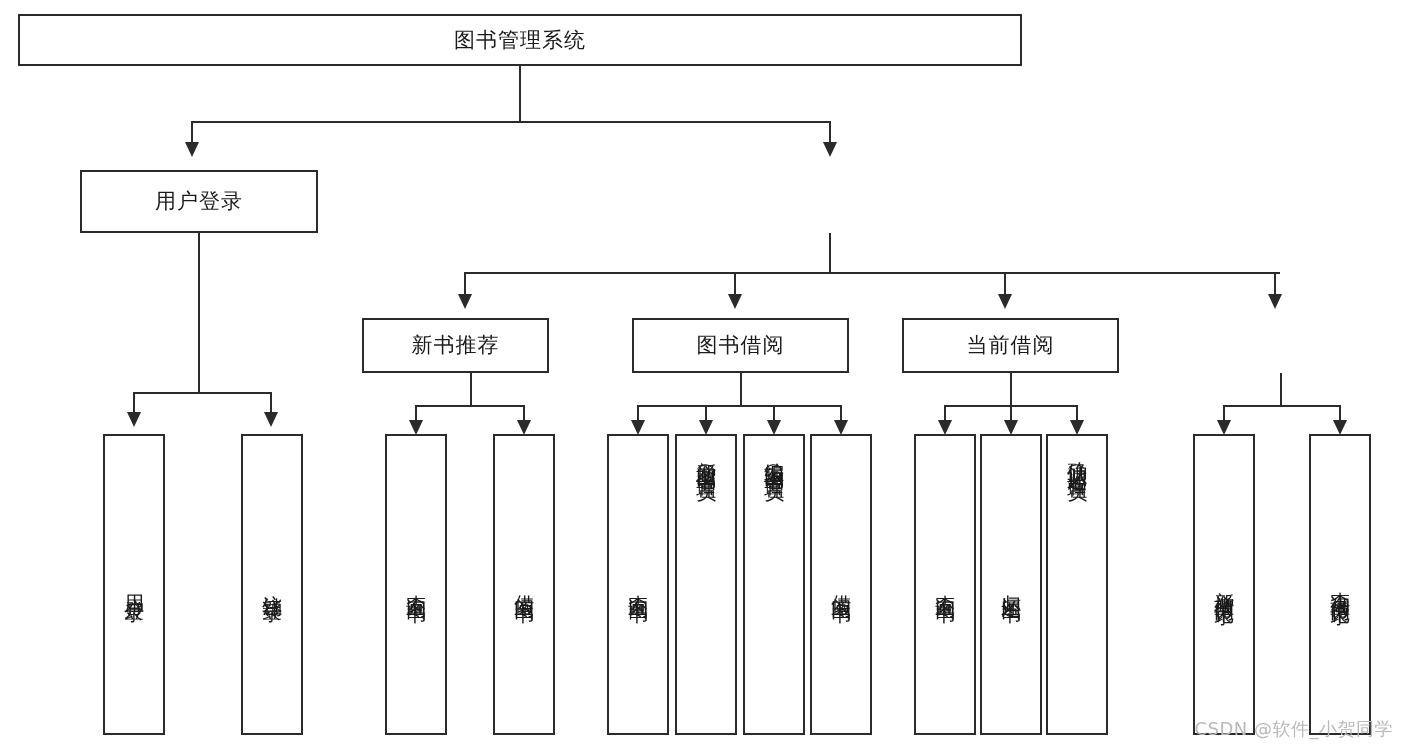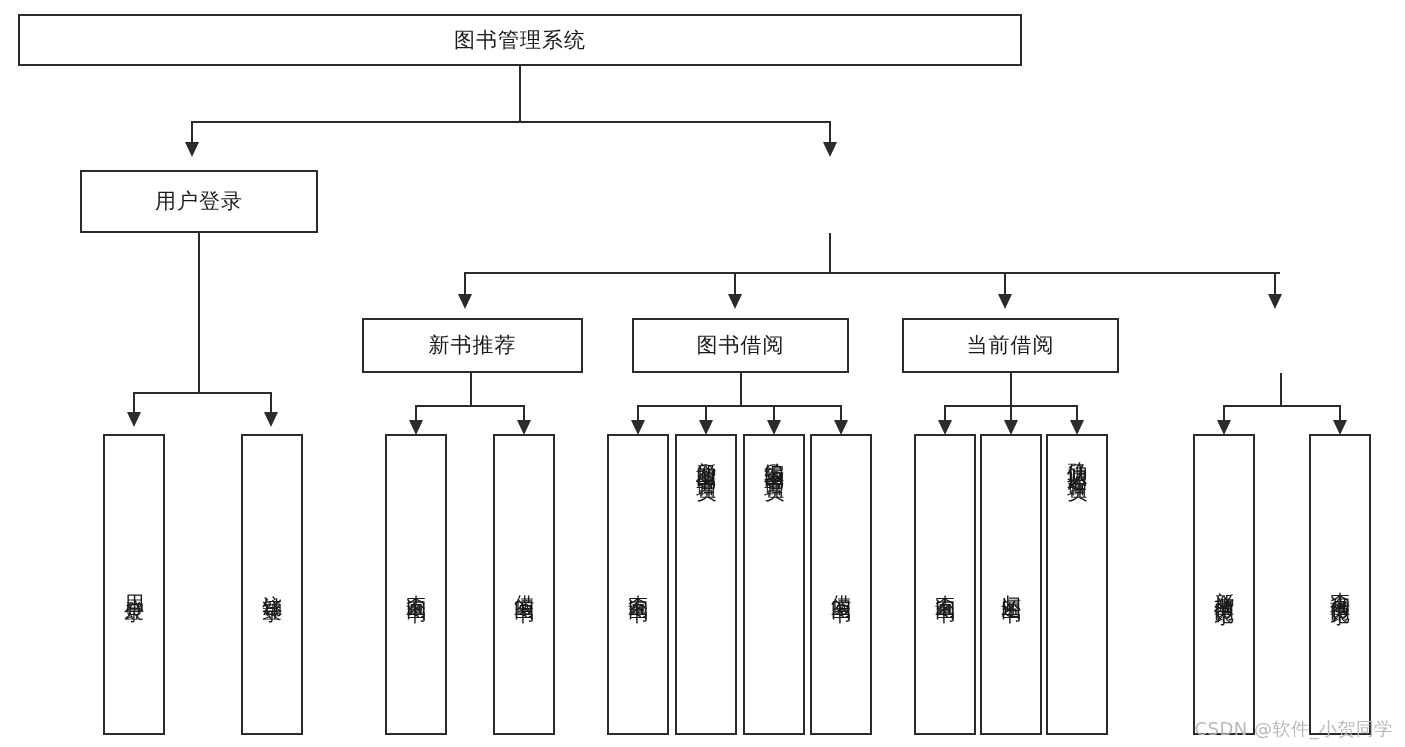--- a/index.html
+++ b/index.html
@@ -114,21 +114,21 @@
 
   <div class="seg vline" style="left:734px;top:272px;width:2px;height:24px;"></div>
   <div class="arrow" style="left:728px;top:294px;"></div>
 
   <div class="seg vline" style="left:1004px;top:272px;width:2px;height:24px;"></div>
   <div class="arrow" style="left:998px;top:294px;"></div>
 
   <div class="seg vline" style="left:1274px;top:272px;width:2px;height:24px;"></div>
   <div class="arrow" style="left:1268px;top:294px;"></div>
 
-  <div class="node h-node" style="left:362px;top:318px;width:221px;height:55px;">
+  <div class="node h-node" style="left:362px;top:318px;width:187px;height:55px;">
     <span>新书推荐</span>
   </div>
   <div class="node h-node" style="left:632px;top:318px;width:217px;height:55px;">
     <span>图书借阅</span>
   </div>
   <div class="node h-node" style="left:902px;top:318px;width:217px;height:55px;">
     <span>当前借阅</span>
   </div>
 
   <div class="seg vline" style="left:470px;top:373px;width:2px;height:33px;"></div>

